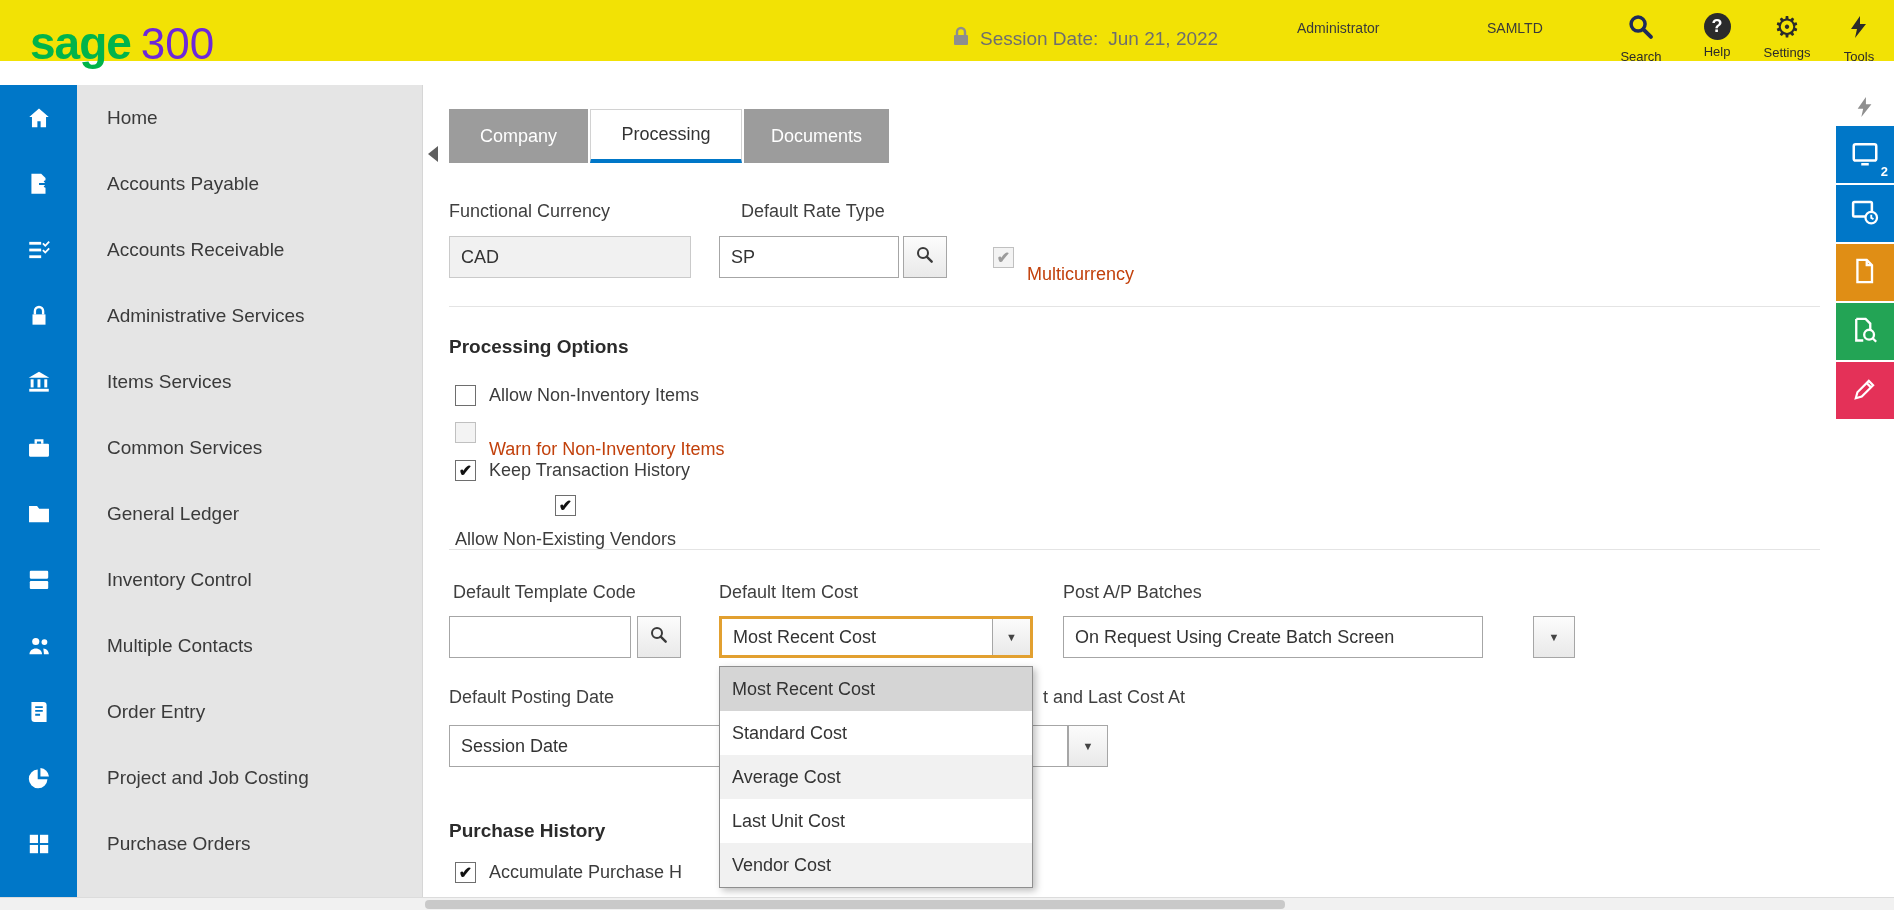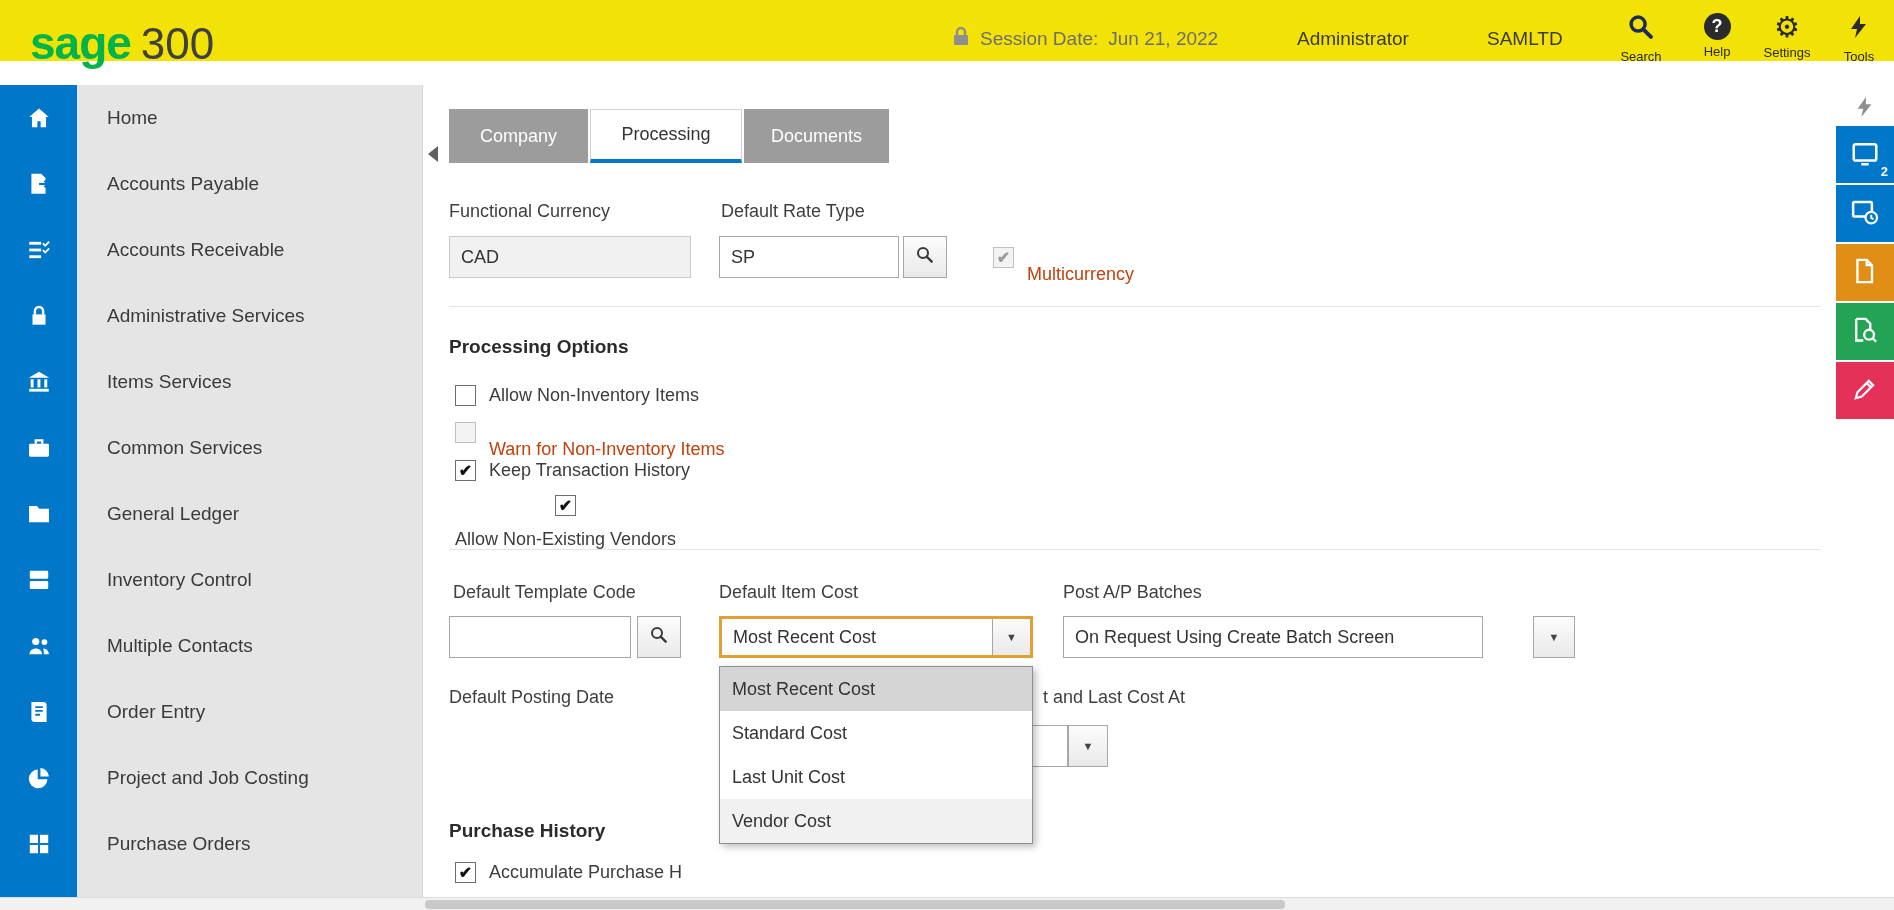--- a/index.html
+++ b/index.html
@@ -4,24 +4,24 @@
 <style>
   * { margin:0; padding:0; box-sizing:border-box; }
   body { background:#fff; }
   #app { position:relative; width:1894px; height:910px; overflow:hidden; background:#fff;
          font-family:"Liberation Sans", sans-serif; color:#333; }
 
   
   #topbar { position:absolute; left:0; top:0; width:1894px; height:61px; background:#F2E205; z-index:20; }
   .logo { position:absolute; left:30px; top:16px; display:flex; align-items:baseline; }
   .logo .sage { font-size:46px; font-weight:bold; color:#00B44B; letter-spacing:-1px; }
-  .logo .three { font-size:44px; font-weight:300; color:#404040; margin-left:10px;text-align:right; }
+  .logo .three { font-size:44px; font-weight:300; color:#6d28d9; margin-left:10px;text-align:right; }
   .session { position:absolute; left:952px; top:26px; display:flex; align-items:center; gap:10px;
              font-size:19px; color:#6E6E6E; }
-  .hdr-text { position:absolute; top:28px; font-size:19px; color:#3A3A3A; }
+  .hdr-text { position:absolute; top:20px; font-size:14px; color:#3A3A3A; }
   .hact { position:absolute; top:13px; width:62px; display:flex; flex-direction:column; align-items:center;
           gap:4px; cursor:pointer; }
   .hact .lbl { font-size:13px; color:#2B2B2B; }
   .help-circle { width:27px; height:27px; border-radius:50%; background:#2B2B2B; color:#fff;
                  display:flex; align-items:center; justify-content:center; font-size:18px; font-weight:bold; }
   .gear-glyph { font-size:29px; line-height:28px; color:#2B2B2B; }
 
   
   #side-icons { position:absolute; left:0; top:85px; width:77px; height:825px; background:#0077C8; z-index:10; }
   .si { height:66px; display:flex; align-items:center; justify-content:center; }
@@ -263,21 +263,21 @@
       <span>Company</span>
     </div>
   <div class="tab active" style="left:590px; width:152px;">
       <span>Processing</span>
     </div>
   <div class="tab inactive" style="left:744px; width:145px;">
       <span>Documents</span>
     </div>
 
   <span class="fld-label" style="left:449px; top:201px;">Functional Currency</span>
-  <span class="fld-label" style="left:721px; top:201px;">Default Rate Type</span>
+  <span class="fld-label" style="left:741px; top:201px;">Default Rate Type</span>
 
   <input class="input disabled" style="left: 449px; top: 236px; width: 242px;" readonly="" value="CAD">
   <input class="input" style="left: 719px; top: 236px; width: 180px;" value="SP">
   <div class="btn-sq" style="left:903px; top:236px;">
     <span>
       <svg width="20" height="20" viewBox="0 0 20 20">
           <circle cx="8" cy="8" r="5" fill="none" stroke="#3A3A3A" stroke-width="2"></circle>
           <path d="m11.7 11.7 5 5" stroke="#3A3A3A" stroke-width="2.4" stroke-linecap="round"></path>
         </svg>
     </span>
@@ -331,35 +331,40 @@
   </div>
 
   <div class="combo" style="left:1063px; top:616px; width:420px;text-align:center;">
     <span class="txt">On Request Using Create Batch Screen</span>
   </div>
   <div class="btn-sq arrow" style="left:1533px; top:616px; width:42px;"></div>
 
   <span class="fld-label" style="left:449px; top:687px;">Default Posting Date</span>
   <span class="fld-label" style="left:1043px; top:687px;">t and Last Cost At</span>
 
+  <div class="combo" style="left:449px; top:725px; width:330px;">
+    <span class="txt">Session Date</span>
+    <span class="arrow"></span>
+  </div>
 
   <div class="combo" style="left:719px; top:725px; width:349px; z-index:1;">
     <span class="txt"></span>
   </div>
   <div class="btn-sq arrow" style="left:1068px; top:725px; width:40px;"></div>
 
   <span class="section-h" style="left:449px; top:820px;">Purchase History</span>
   <div class="check-row" style="left:455px; top:860px;">
     <div class="checkbox checked"></div>
     <span class="check-label">Accumulate Purchase H</span>
   </div>
 
   <div class="dd">
     <div class="dd-item selected">Most Recent Cost</div>
     <div class="dd-item">Standard Cost</div>
+    <div class="dd-item alt">Average Cost</div>
     <div class="dd-item">Last Unit Cost</div>
     <div class="dd-item alt">Vendor Cost</div>
   </div>
 
   <aside id="rail">
     <div class="rail-flash">
       <svg width="22" height="26" viewBox="0 0 24 24">
           <path d="M13 1 4 14h6l-2 9L19 9h-6z" fill="#8F8F8F"></path>
         </svg>
     </div>

